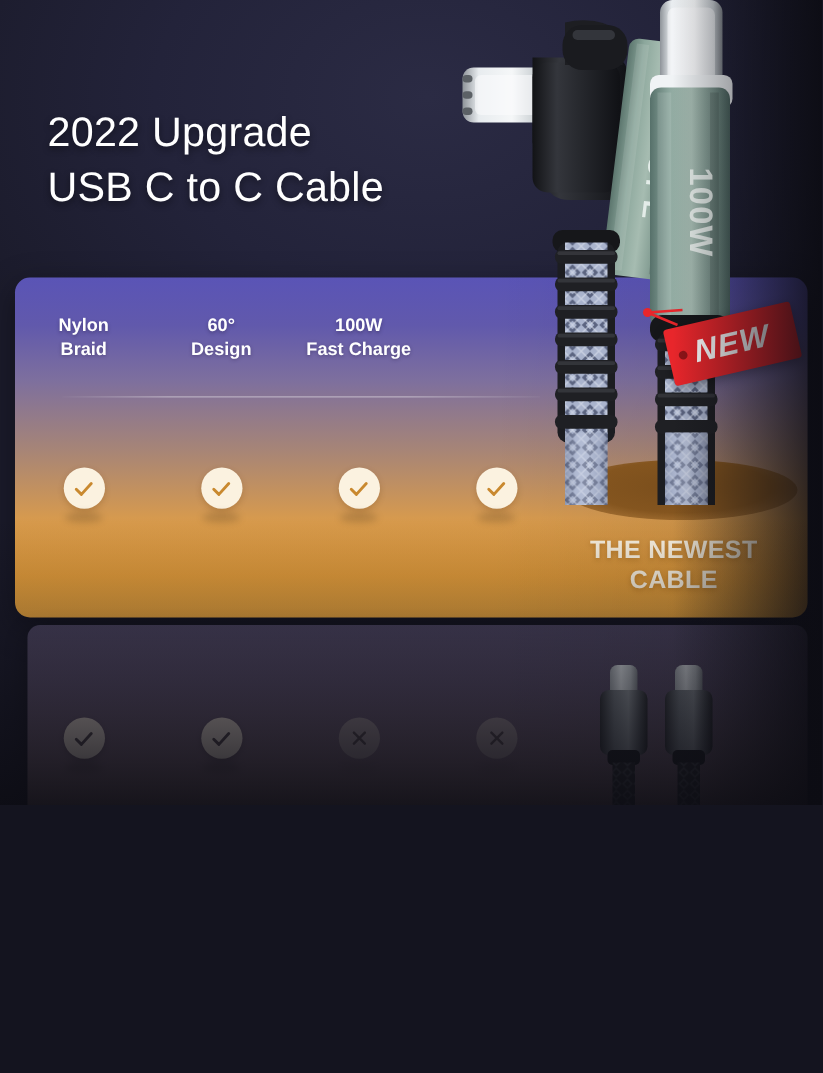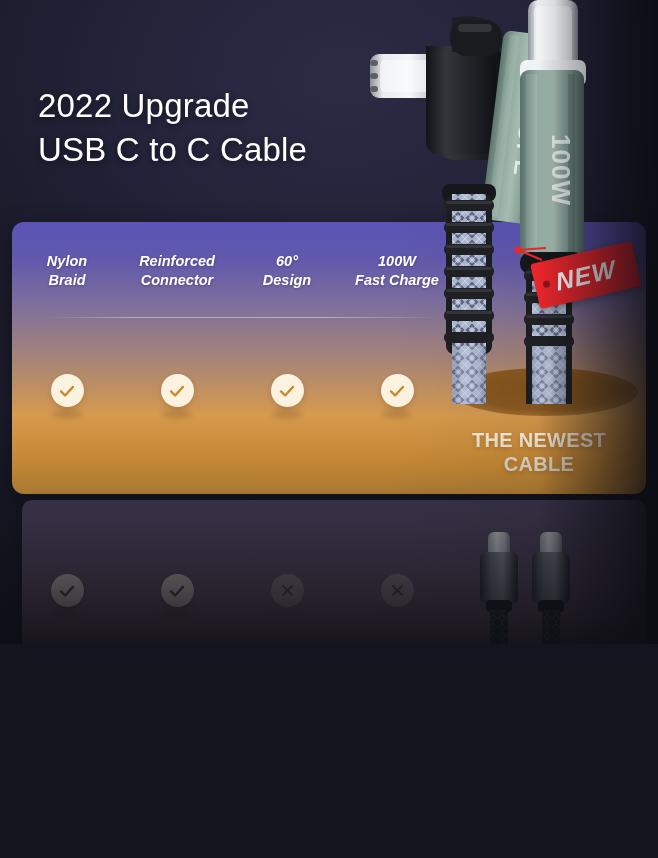--- a/index.html
+++ b/index.html
@@ -67,21 +67,20 @@
     border-radius: 12px;
     background: linear-gradient(to bottom,
       #5a54b6 0%,
       #6159ac 14%,
       #7d6f9e 30%,
       #a58478 50%,
       #d99b4c 72%,
       #eda33c 88%,
       #efa93f 100%);
     box-shadow: 0 8px 26px rgba(0,0,0,0.38);
-    font-style: italic;
   }
   .panel-mid {
     left: 22px;
     top: 500px;
     width: 624px;
     height: 182px;
     border-radius: 10px;
     background: linear-gradient(to bottom,
       #4b4460 0%,
       #574c67 28%,
@@ -284,22 +283,20 @@
 
   <div class="headline">2022 Upgrade
 USB C to C Cable</div>
 
   <div class="panel panel-top">
     <div class="panel-shade"></div>
 
     <div class="feature-row">
       <div class="feature-col">Nylon
 Braid</div>
-      <div class="feature-col">Reinforced
-Connector</div>
       <div class="feature-col">60°
 Design</div>
       <div class="feature-col">100W
 Fast Charge</div>
     </div>
 
     <div class="divider"></div>
 
     <div class="mark-row" style="top:152px;">
       <div class="mark-cell">

